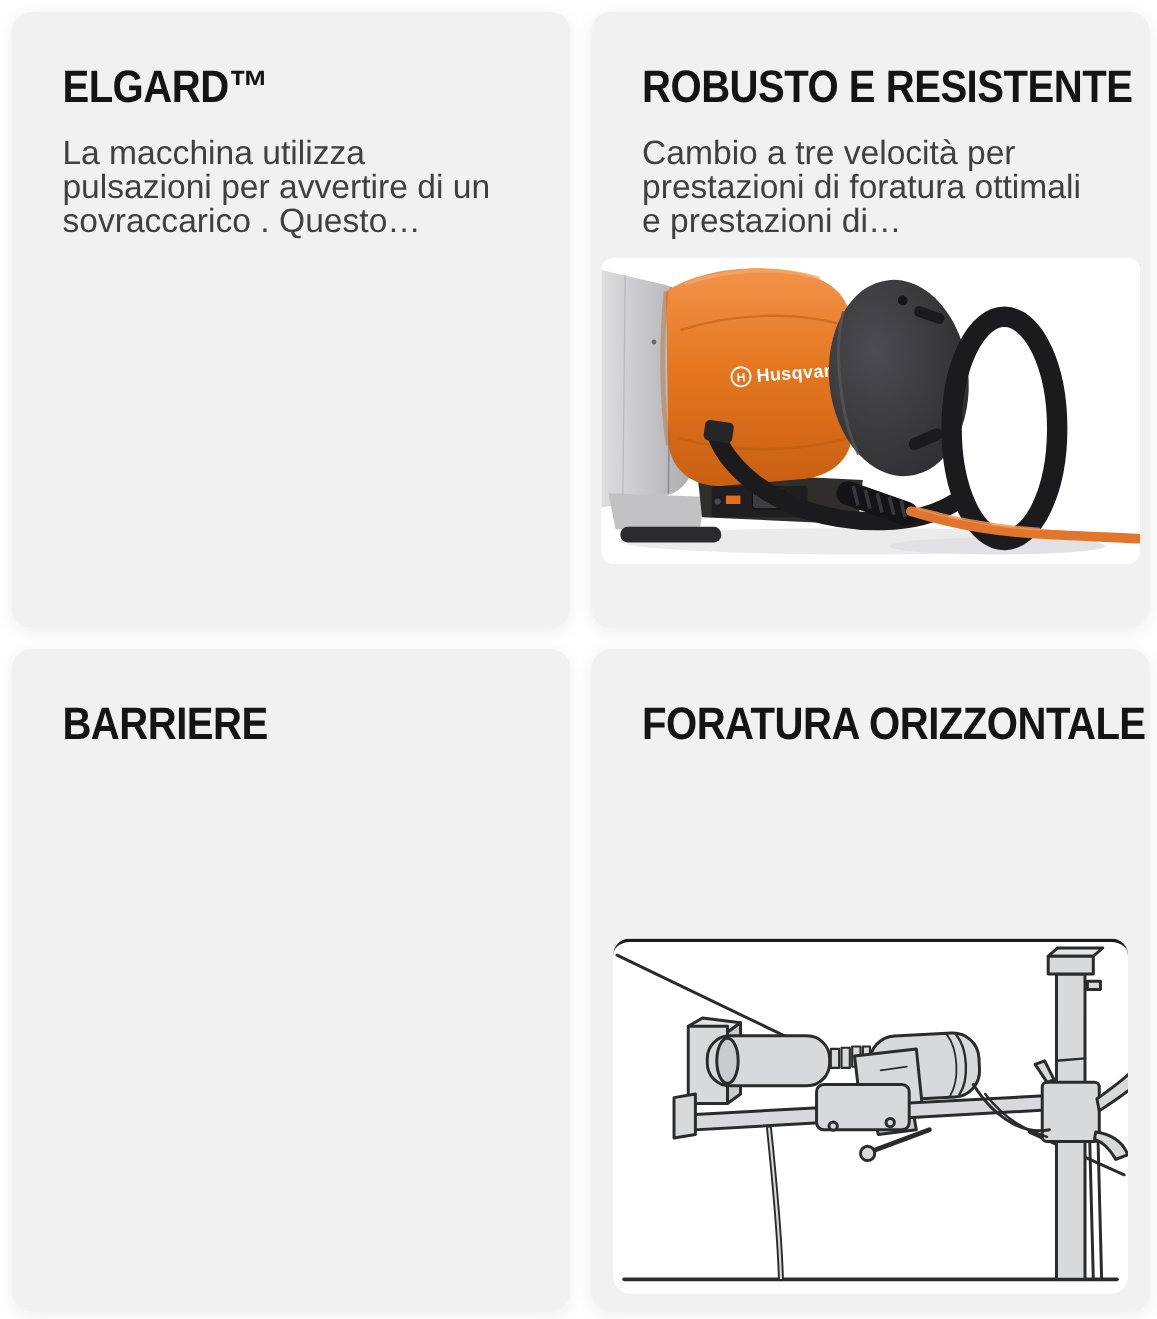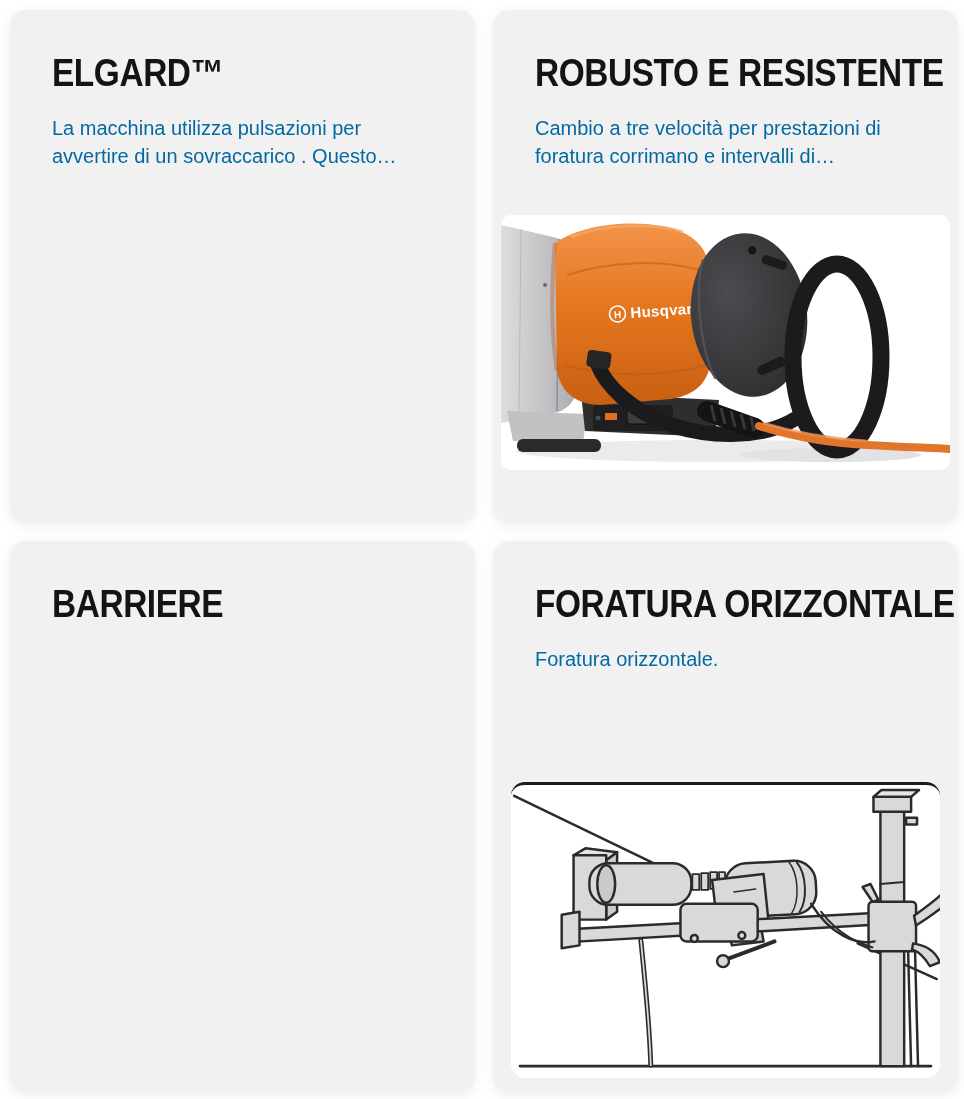--- a/index.html
+++ b/index.html
@@ -26,21 +26,21 @@
   }
   .card h2{
     margin:44px 36px 0 42px;
     font-size:38px;line-height:1.05;font-weight:700;color:#141414;
     letter-spacing:-.5px;
     transform:scaleX(.88);transform-origin:0 50%;
     white-space:nowrap;
   }
   .card p{
     margin:20px 40px 0 42px;
-    font-size:20px;line-height:28px;color:#0369a1;
+    font-size:28px;line-height:28px;color:#404040;
   }
   .media-photo{
     position:absolute;left:8px;right:8px;top:205px;height:255px;
     background:#ffffff;border-radius:10px;overflow:hidden;
   }
   .media-illu{
     position:absolute;left:18px;right:18px;top:241px;height:296px;
     box-sizing:border-box;
     background:#ffffff;border-radius:14px;
     border-top:3px solid #1c1c1c;
@@ -53,21 +53,21 @@
 
 <main class="grid">
 
   <article class="card">
     <h2>ELGARD™</h2>
     <p>La macchina utilizza pulsazioni per avvertire di un sovraccarico . Questo…</p>
   </article>
 
   <article class="card">
     <h2>ROBUSTO E RESISTENTE</h2>
-    <p>Cambio a tre velocità per prestazioni di foratura corrimano e intervalli di…</p>
+    <p>Cambio a tre velocità per prestazioni di foratura ottimali e prestazioni di…</p>
     <div class="media-photo">
       <svg viewBox="0 0 449 255" preserveAspectRatio="xMidYMid meet">
         <defs>
           <linearGradient id="gSilver" x1="0" y1="0" x2="1" y2="0">
             <stop offset="0" stop-color="#dddddf"></stop>
             <stop offset=".55" stop-color="#c3c3c6"></stop>
             <stop offset="1" stop-color="#a9a9ad"></stop>
           </linearGradient>
           <linearGradient id="gOrange" x1="0" y1="0" x2="0" y2="1">
             <stop offset="0" stop-color="#f2934a"></stop>
@@ -131,21 +131,20 @@
       </svg>
     </div>
   </article>
 
   <article class="card">
     <h2>BARRIERE</h2>
   </article>
 
   <article class="card">
     <h2>FORATURA ORIZZONTALE</h2>
-    <p>Foratura orizzontale.</p>
     <div class="media-illu">
       <svg viewBox="0 0 427 296" preserveAspectRatio="xMidYMid meet">
         <g stroke="#2b2b2b" stroke-width="2.5" fill="none" stroke-linejoin="round" stroke-linecap="round">
 
           <path d="M0 11 L170 93"></path>
           <path d="M347 160 L427 196"></path>
 
           <path d="M6 284 L421 284" stroke-width="3"></path>
 
           <path d="M60 71 L72 64 L104 68 L93 76 Z" fill="#e3e5e7"></path>

